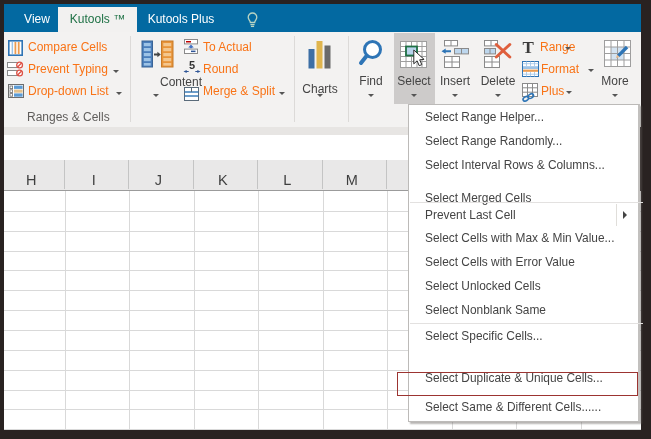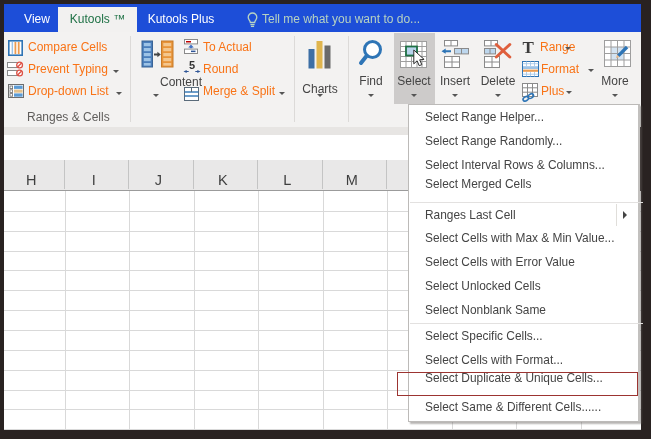--- a/index.html
+++ b/index.html
@@ -1,21 +1,21 @@
 <!DOCTYPE html>
 <html><head>
 <meta charset="utf-8">
 <style>
 * { margin:0; padding:0; box-sizing:border-box; }
 html,body { width:651px; height:439px; overflow:hidden; }
 body { font-family:"Liberation Sans", sans-serif; position:relative; background:#292221; }
 #stage { position:absolute; left:0; top:0; width:651px; height:439px; background:#292221; }
 .abs { position:absolute; }
 
-#greenbar { left:4px; top:4px; width:637px; height:28px; background:#1d4ed8; }
+#greenbar { left:4px; top:4px; width:637px; height:28px; background:#0369a1; }
 .tab { position:absolute; top:3px; height:25px; line-height:25px; color:#fff; font-size:12px; text-align:center; }
 #tab-kutools { left:54px; top:3px; width:79px; height:25px; background:#f2f1f0; color:#1e7145; text-align:center; line-height:25px; font-size:12px; position:absolute; }
 #tellme { position:absolute; left:258px; top:3px; height:25px; line-height:25px; color:#b7d2c1; font-size:12px; }
 
 #ribbon { left:4px; top:32px; width:637px; height:94.5px; background:#f3f2f1; }
 #bandA { left:4px; top:126.5px; width:403.5px; height:8.5px; background:#e7e5e3; }
 #bandWhite { left:4px; top:135px; width:403.5px; height:25px; background:#ffffff; }
 #colheads { left:4px; top:160px; width:403.5px; height:30.5px; background:#e9e8e8; border-bottom:1px solid #9b9b9b; }
 .colh { position:absolute; top:0; height:29px; line-height:41px; text-align:center; color:#3f3f3f; font-size:14.5px; padding-right:5px; border-right:1px solid #c4c4c4; }
 #grid { left:4px; top:191px; width:637px; height:238px; background:#fff; }
@@ -42,21 +42,20 @@
     <div class="tab" style="left:11px; width:44px;">View</div>
     <div id="tab-kutools">Kutools ™</div>
     <div class="tab" style="left:132px; width:90px;">Kutools Plus</div>
     <svg class="abs" style="left:243px; top:7.5px;" width="11" height="16" viewBox="0 0 11 16">
       <g stroke="#b9d4c3" stroke-width="1.3" fill="none">
         <path d="M1.2 5.3 a4.3 4.3 0 1 1 8.6 0 c0 1.9 -1.3 2.7 -1.8 4 -0.2 0.6 -0.3 1.2 -0.3 1.2 h-4.4 c0 0 -0.1 -0.6 -0.3 -1.2 c-0.5 -1.3 -1.8 -2.1 -1.8 -4 z"></path>
         <line x1="3.4" y1="12.6" x2="7.6" y2="12.6"></line>
         <line x1="3.9" y1="14.4" x2="7.1" y2="14.4"></line>
       </g>
     </svg>
-    <div id="tellme">Tell me what you want to do...</div>
   </div>
 
   <div id="ribbon" class="abs"></div>
 
   <div class="vsep" style="left:130px; top:36px; height:86px;"></div>
   <div class="vsep" style="left:294px; top:36px; height:86px;"></div>
   <div class="vsep" style="left:348px; top:36px; height:86px;"></div>
 
   <svg class="abs" style="left:8px; top:40px;" width="15" height="16" viewBox="0 0 15 16">
     <rect x="0.8" y="0.8" width="13.4" height="14.4" fill="#fff" stroke="#2e74b5" stroke-width="1.6"></rect>
@@ -296,28 +295,27 @@
       <div class="gh" style="top: 178.74px;"></div>
       <div class="gh" style="top: 198.6px;"></div>
       <div class="gh" style="top: 218.46px;"></div>
       <div class="gh" style="top: 238.32px;"></div>
     </div>
 
   <div id="menu" class="abs">
       <div class="mi" style="top: 5px;">Select Range Helper...</div>
       <div class="mi" style="top: 28.8px;">Select Range Randomly...</div>
       <div class="mi" style="top: 52.6px;">Select Interval Rows &amp; Columns...</div>
-      <div class="mi" style="top: 72px; text-align: center;">Select Merged Cells</div>
-      <div class="mi" style="top: 102.5px;">Ranges Last Cell</div>
+      <div class="mi" style="top: 86px; text-align: center;">Select Merged Cells</div>
+      <div class="mi" style="top: 102.5px;">Prevent Last Cell</div>
       <div class="mi" style="top: 126.3px;">Select Cells with Max &amp; Min Value...</div>
       <div class="mi" style="top: 150.1px;">Select Cells with Error Value</div>
       <div class="mi" style="top: 173.9px;">Select Unlocked Cells</div>
       <div class="mi" style="top: 197.7px;">Select Nonblank Same</div>
       <div class="mi" style="top: 224px;">Select Specific Cells...</div>
-      <div class="mi" style="top: 247.8px;">Select Cells with Format...</div>
       <div class="mi" style="top: 266px;">Select Duplicate &amp; Unique Cells...</div>
       <div class="mi" style="top: 295.4px;">Select Same &amp; Different Cells......</div>
       <div class="msep" style="top: 97px;"></div>
       <div class="msep" style="top: 218.3px;"></div>
       <div style="position: absolute; left: 207px; top: 99px; width: 1px; height: 22px; background: rgb(224, 222, 218);"></div>
       <div style="position: absolute; left: 214.5px; top: 105.5px; width: 0px; height: 0px; border-top: 4px solid transparent; border-bottom: 4px solid transparent; border-left: 4.5px solid rgb(68, 68, 68);"></div>
     </div>
   <div id="menuitems"></div>
   <div id="redbox" class="abs"></div>
 </div>

